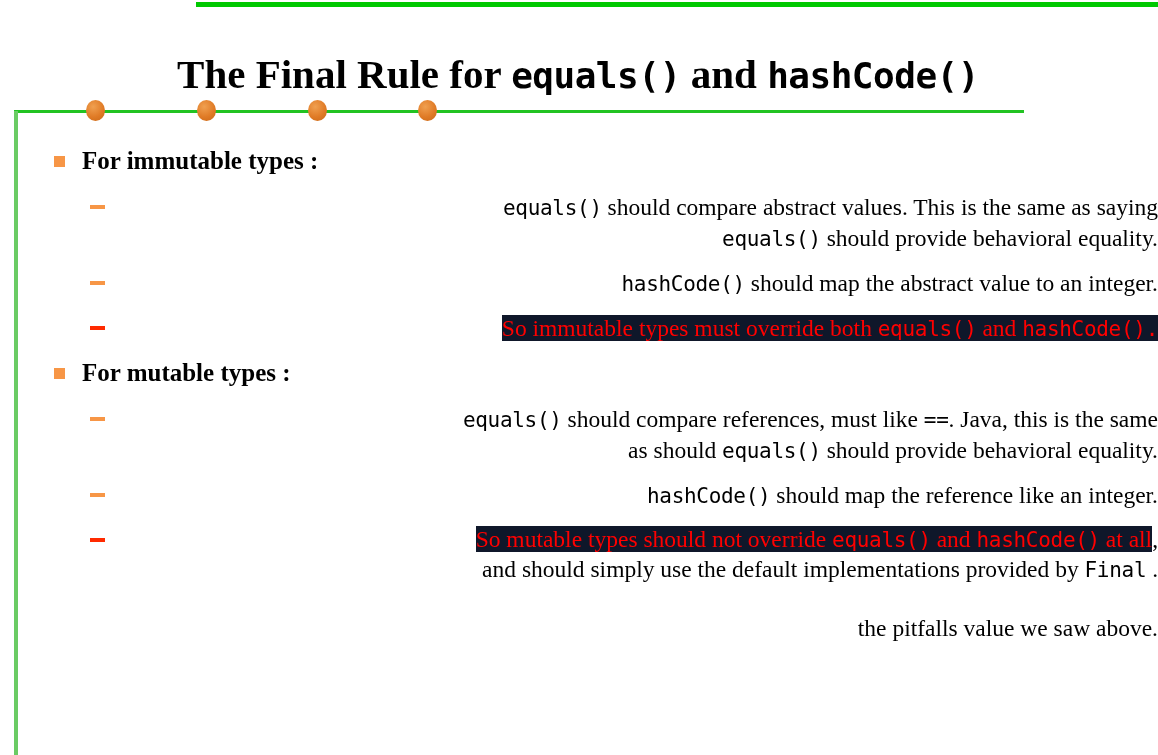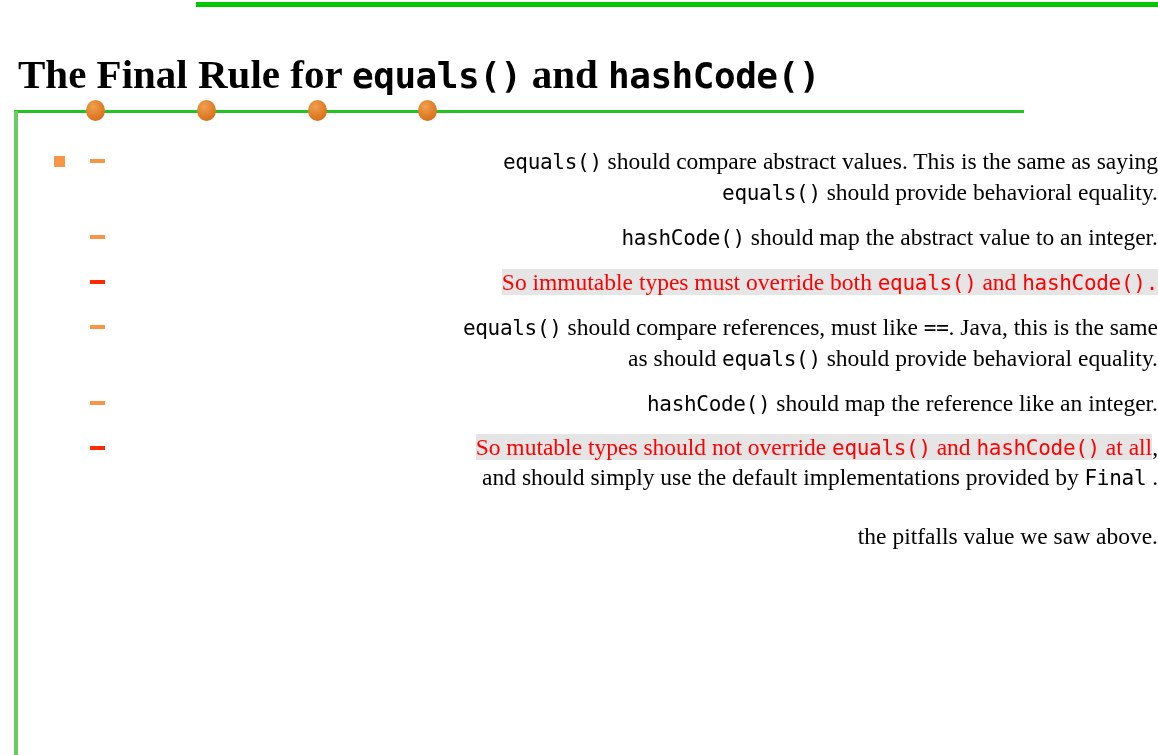--- a/index.html
+++ b/index.html
@@ -29,20 +29,21 @@
   
   #slide-title {
     position: absolute;
     left: 18px;
     top: 22px;
     width: 1120px;
     font-size: 41px;
     line-height: 50px;
     white-space: nowrap;
     letter-spacing: 0px;
+    text-align: center;
   }
   #slide-title .mono {
     font-family: "DejaVu Sans Mono", "Liberation Mono", monospace;
     font-size: 36px;
     letter-spacing: -0.5px;
   }
 
   
   #divider {
     position: absolute;
@@ -126,21 +127,21 @@
   }
   .lvl2 .dash.red { background: #FF2A00; }
 
   .mono {
     font-family: "DejaVu Sans Mono", "Liberation Mono", monospace;
     font-size: 21px;
     letter-spacing: -0.3px;
   }
 
   .red { color: #FF0000; }
-  .hl  { background: #e5e5e5; }
+  .hl  { background: #0f172a; }
 
   .tight { line-height: 29px; }
 </style>
 </head>
 <body>
 
 <div id="top-bar"></div>
 
 <h1 id="slide-title"><span>The Final Rule for </span><span class="mono">equals()</span><span> and </span><span class="mono">hashCode()</span></h1>
 
@@ -151,20 +152,21 @@
   <div class="dot d3"></div>
   <div class="dot d4"></div>
 </div>
 
 <div id="left-accent"></div>
 
 <div id="content">
 
   <div class="lvl1">
     <span class="sq"></span>
+    <span>For immutable types :</span>
   </div>
 
   <div class="lvl2">
     <span class="dash"></span>
     <span class="mono">equals()</span>
     <span>should compare abstract values. This is the same as saying</span><br>
     <span class="mono">equals()</span>
     <span>should provide behavioral equality.</span>
   </div>
 
@@ -175,20 +177,24 @@
   </div>
 
   <div class="lvl2">
     <span class="dash red"></span>
     <span class="hl red"><span>So immutable types must override both</span>
       <span class="mono">equals()</span>
       <span>and</span>
       <span class="mono">hashCode()</span><span class="mono">.</span></span>
   </div>
 
+  <div class="lvl1">
+    <span class="sq"></span>
+    <span>For mutable types :</span>
+  </div>
 
   <div class="lvl2">
     <span class="dash"></span>
     <span class="mono">equals()</span>
     <span>should compare references, must like</span>
     <span class="mono">==</span><span>. Java, this is the same</span><br>
     <span>as should</span>
     <span class="mono">equals()</span>
     <span>should provide behavioral equality.</span>
   </div>

